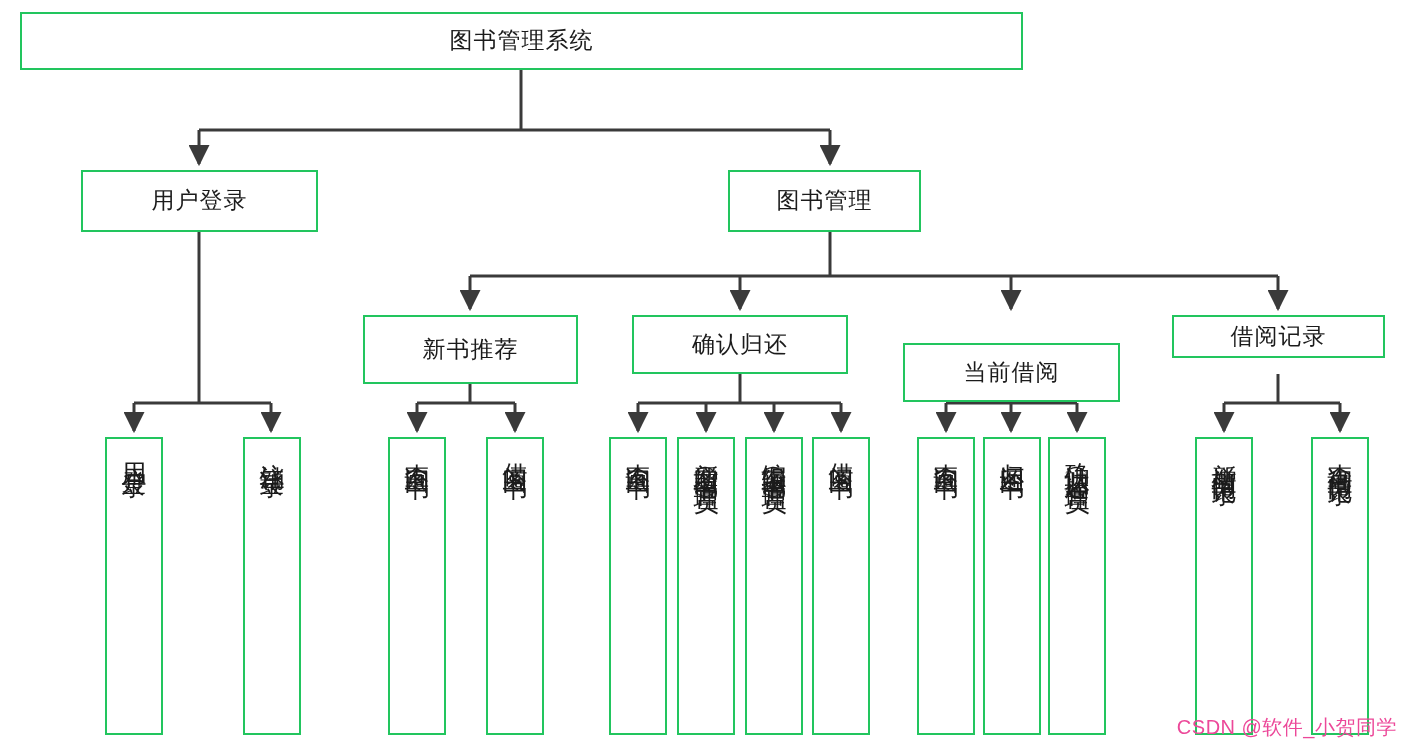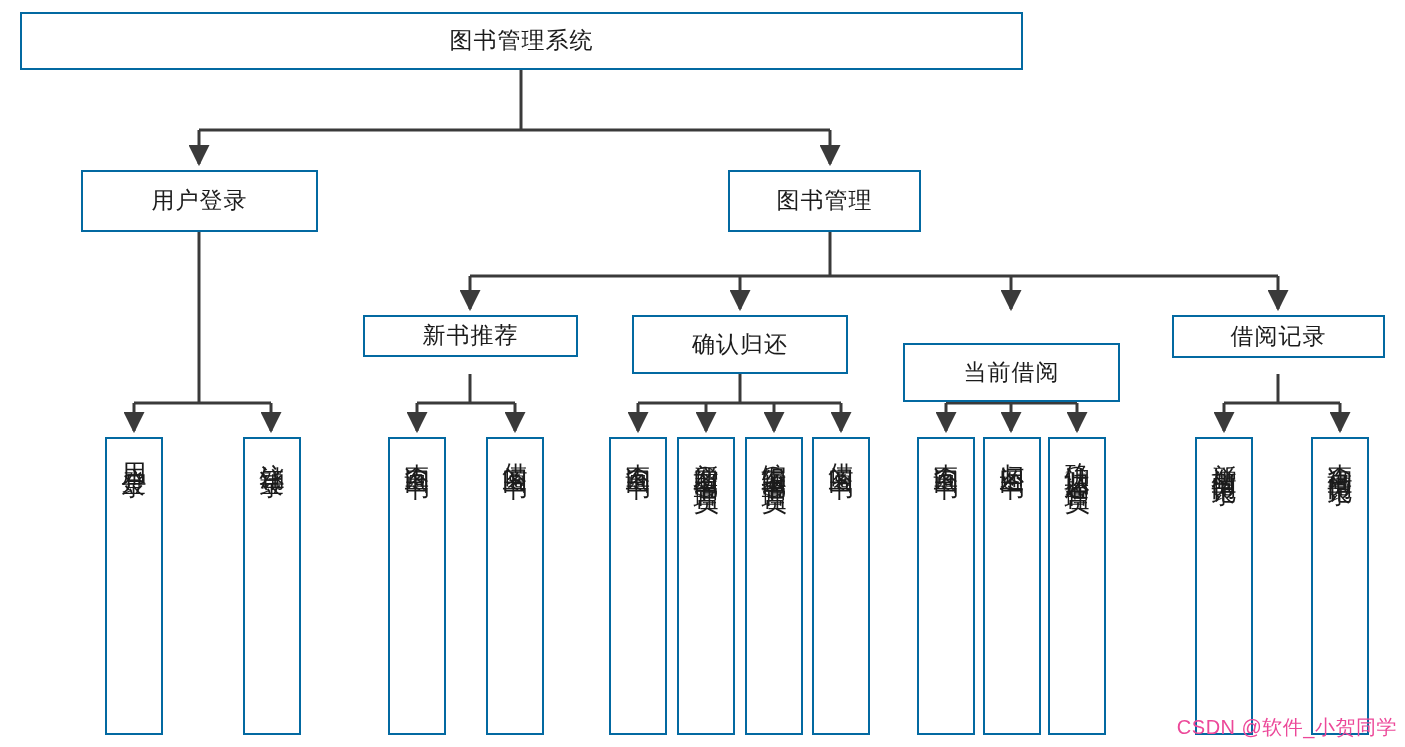--- a/index.html
+++ b/index.html
@@ -23,21 +23,21 @@
     left: 0;
     top: 0;
     width: 1405px;
     height: 747px;
     pointer-events: none;
   }
   .node {
     position: absolute;
     box-sizing: border-box;
     background: #ffffff;
-    border: 2px solid #0369a1;
+    border: 2px solid #22c55e;
     display: flex;
     align-items: center;
     justify-content: center;
     color: #1b1b1b;
     z-index: 2;
   }
   .node .label {
     display: block;
     text-align: center;
     letter-spacing: 1px;
@@ -130,21 +130,21 @@
     <span class="label">图书管理系统</span>
   </div>
 
   <div class="node horiz" style="left:81px; top:170px; width:237px; height:62px;">
     <span class="label">用户登录</span>
   </div>
   <div class="node horiz" style="left:728px; top:170px; width:193px; height:62px;">
     <span class="label">图书管理</span>
   </div>
 
-  <div class="node horiz" style="left:363px; top:315px; width:215px; height:42px;">
+  <div class="node horiz" style="left:363px; top:315px; width:215px; height:69px;">
     <span class="label">新书推荐</span>
   </div>
   <div class="node horiz" style="left:632px; top:315px; width:216px; height:59px;">
     <span class="label">确认归还</span>
   </div>
   <div class="node horiz" style="left:903px; top:315px; width:217px; height:59px;margin-top:28px;">
     <span class="label">当前借阅</span>
   </div>
   <div class="node horiz" style="left:1172px; top:315px; width:213px; height:43px;">
     <span class="label">借阅记录</span>

